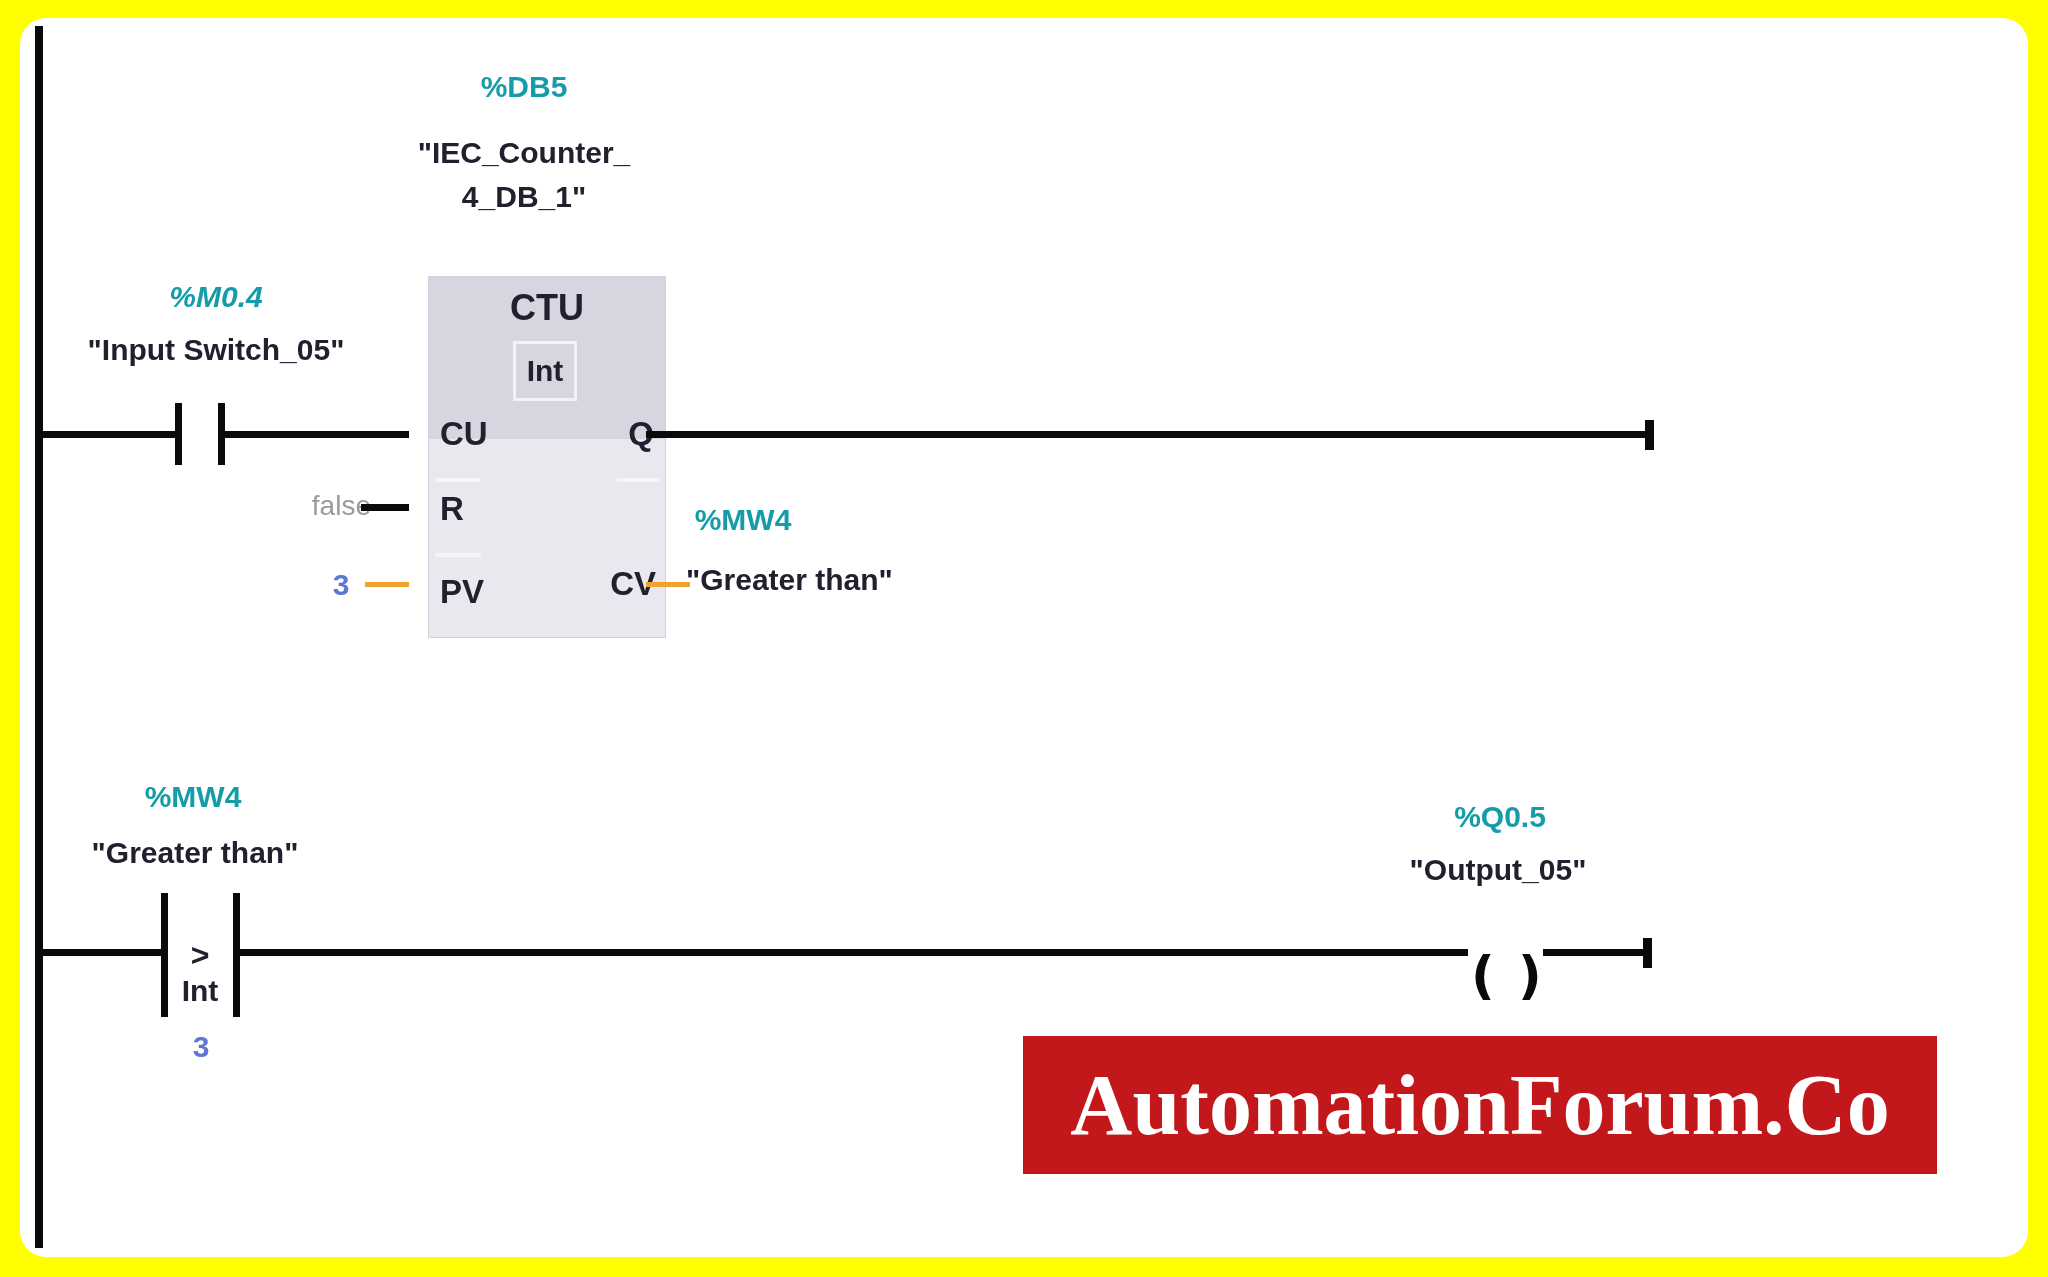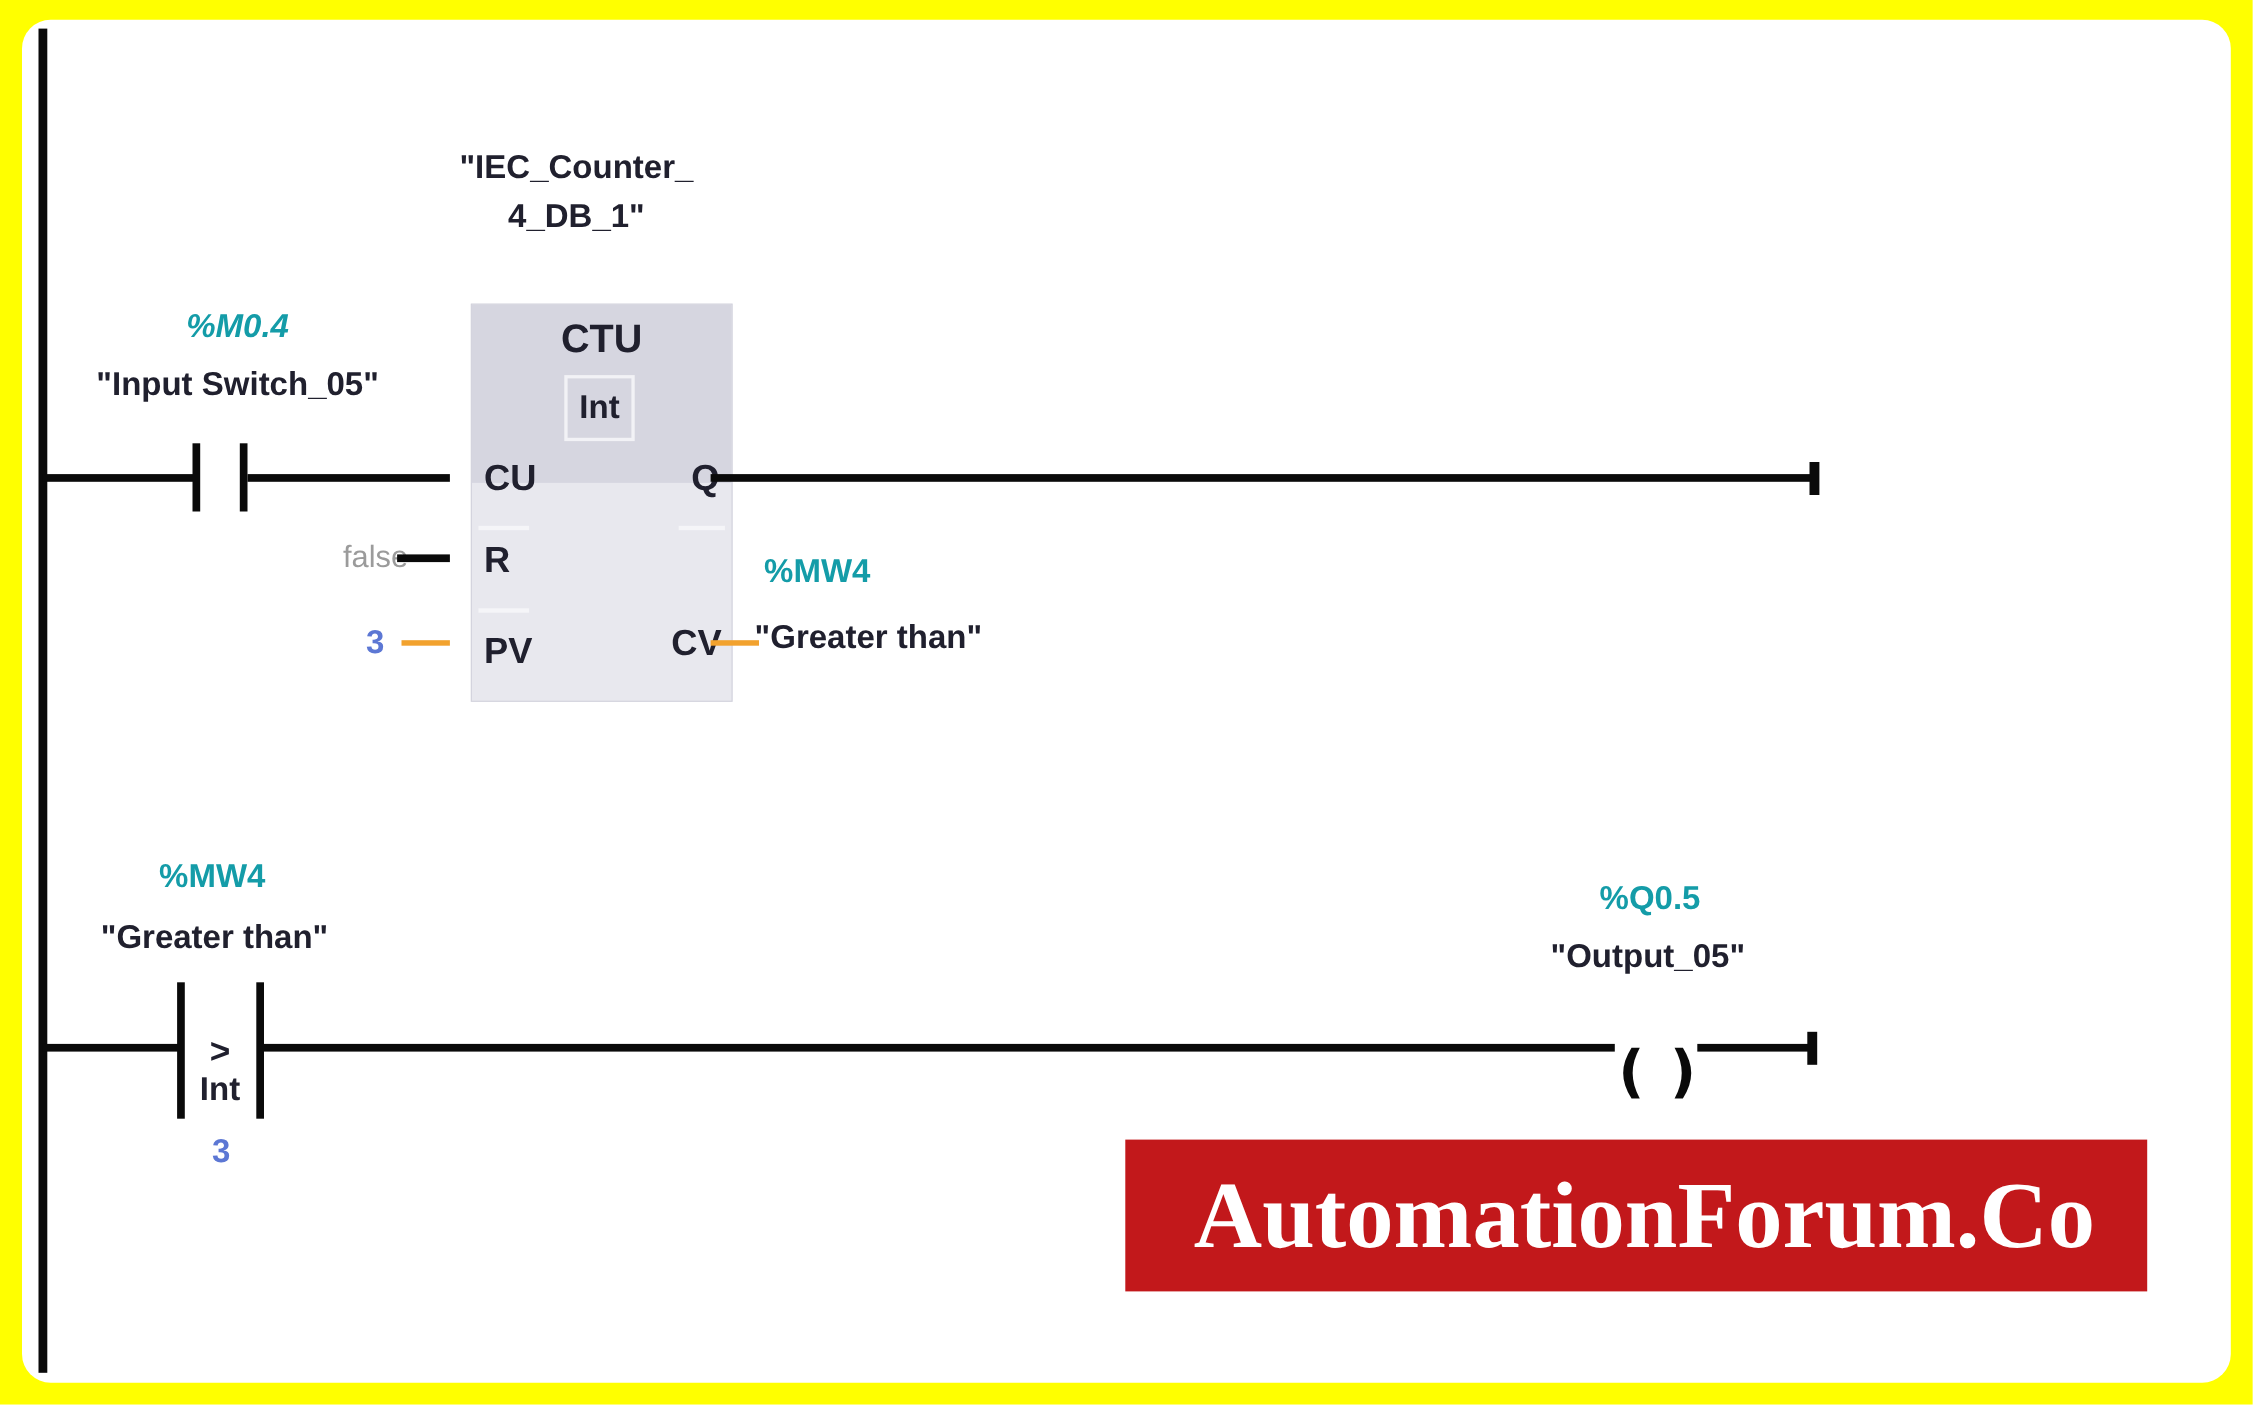--- a/index.html
+++ b/index.html
@@ -72,21 +72,21 @@
   
   .paren{
     position:absolute;color:var(--c-wire,#0a0a0a);
     font-family:"DejaVu Sans",sans-serif;font-weight:700;
     font-size:52px;line-height:66px;top:924px;width:40px;text-align:center;
   }
   
   #banner{
     position:absolute;left:1003px;top:1018px;width:914px;height:138px;
     background:var(--c-banner,#c2181b);
-    display:flex;align-items:center;justify-content:center;padding-left:15px;
+    display:flex;align-items:center;justify-content:center;
   }
   #banner span{
     color:var(--c-bannertext,#ffffff);
     font-family:"Liberation Serif",serif;font-weight:700;font-size:86px;
     white-space:nowrap;
   }
 </style>
 </head>
 <body>
 
@@ -99,20 +99,21 @@
 
     <div>
       <div class="addr" style="left:46px;top:262px;width:300px;font-style:italic;">%M0.4</div>
       <div class="tag" style="left:36px;top:315px;width:320px;">"Input Switch_05"</div>
       <div class="bar" style="left:155px;top:385px;width:7px;height:62px;"></div>
       <div class="bar" style="left:198px;top:385px;width:7px;height:62px;"></div>
     </div>
 
     <div class="wire" style="left:205px;top:413px;width:184px;height:7px;"></div>
 
+    <div class="addr" style="left:344px;top:52px;width:320px;">%DB5</div>
     <div class="tag" style="left:344px;top:118px;width:320px;">"IEC_Counter_</div>
     <div class="tag" style="left:344px;top:162px;width:320px;">4_DB_1"</div>
 
     <div id="ctu-block">
       <div id="ctu-header">
         <div class="blk-title">CTU</div>
         <div id="int-box">Int</div>
       </div>
 
       <div class="pin-sep" style="left:6px;top:201px;width:46px;"></div>

